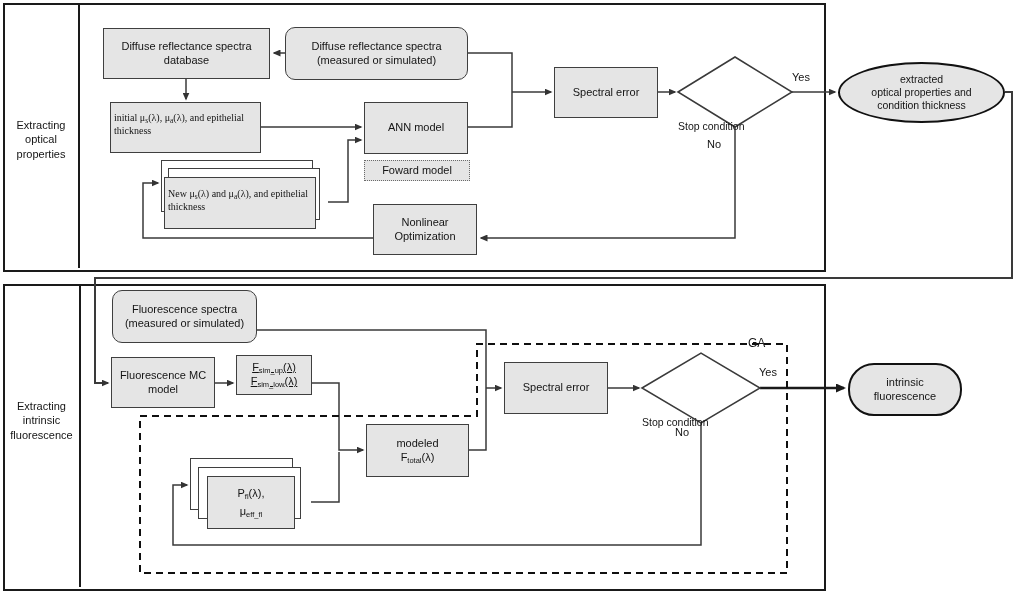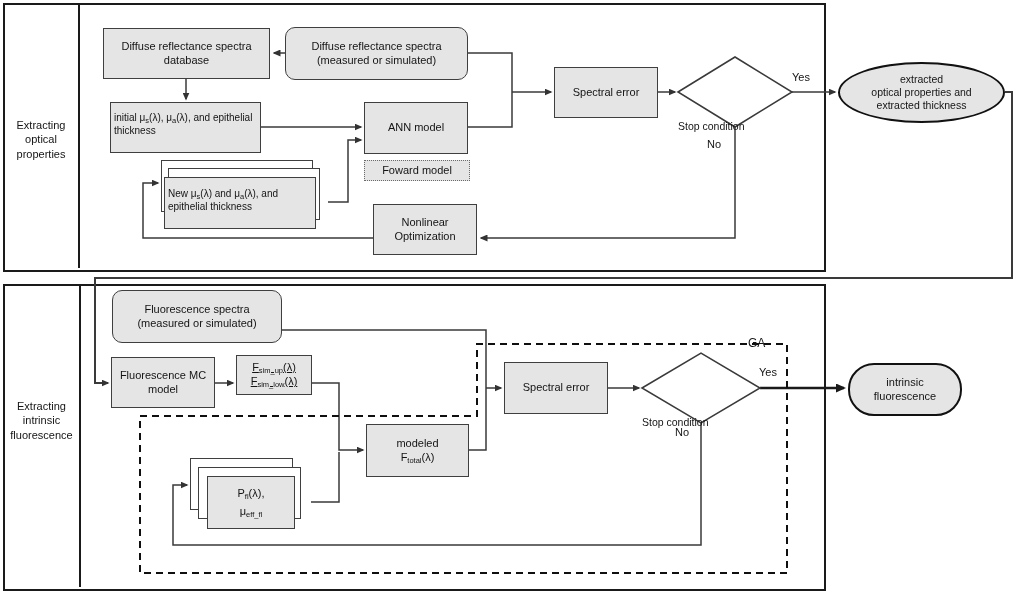--- a/index.html
+++ b/index.html
@@ -11,21 +11,21 @@
   .container{position:absolute;border:2px solid #1a1a1a;background:transparent;z-index:0;}
   .vdivider{position:absolute;width:0;border-left:2px solid #1a1a1a;z-index:0;}
   .sec-label{position:absolute;z-index:2;font-size:11px;text-align:center;line-height:1.3;}
   #wires{position:absolute;left:0;top:0;z-index:1;}
   .box{
     position:absolute;border:1.5px solid #3f3f3f;background:#e5e5e5;
     display:flex;flex-direction:column;align-items:center;justify-content:center;
     font-size:11px;line-height:1.25;z-index:2;box-sizing:border-box;
     padding:1px 3px;
   }
-  .small{font-size:10px;}
+  .small{font-size:10px;font-family:Liberation Serif, serif;}
   .rounded{border-radius:10px;}
   .dotted{border:1px dotted #6a6a6a;}
   .stack-layer{position:absolute;border:1.5px solid #3f3f3f;background:#ffffff;z-index:2;box-sizing:border-box;}
   .ellipse{border-radius:50%;border-width:2px;border-color:#111111;font-size:10.5px;}
   .stadium{border-radius:26px;border-width:2px;border-color:#111111;}
   .ln{display:block;}
   sub{font-size:7.5px;vertical-align:-2px;line-height:0;}
   .float-label{position:absolute;z-index:2;font-size:11px;}
   .diamond-text{
     position:absolute;z-index:2;font-size:10.5px;text-align:left;margin-top:34px;
@@ -127,29 +127,29 @@
   <div class="float-label" style="left:792px;top:71px;">
     <span>Yes</span>
   </div>
   <div class="float-label" style="left:707px;top:138px;">
     <span>No</span>
   </div>
 
   <div class="box ellipse" style="left:838px;top:62px;width:167px;height:61px;">
     <span class="ln">extracted</span>
     <span class="ln">optical properties and</span>
-    <span class="ln">extracted thickness</span>
+    <span class="ln">condition thickness</span>
   </div>
 
   <div class="box" style="left:373px;top:204px;width:104px;height:51px;">
     <span class="ln">Nonlinear</span>
     <span class="ln">Optimization</span>
   </div>
 
-  <div class="box rounded" style="left:112px;top:290px;width:170px;height:53px;">
+  <div class="box rounded" style="left:112px;top:290px;width:145px;height:53px;">
     <span class="ln">Fluorescence spectra</span>
     <span class="ln">(measured or simulated)</span>
   </div>
 
   <div class="box" style="left:111px;top:357px;width:104px;height:51px;">
     <span class="ln">Fluorescence MC</span>
     <span class="ln">model</span>
   </div>
 
   <div class="box" style="left:236px;top:355px;width:76px;height:40px;text-decoration:underline;">

